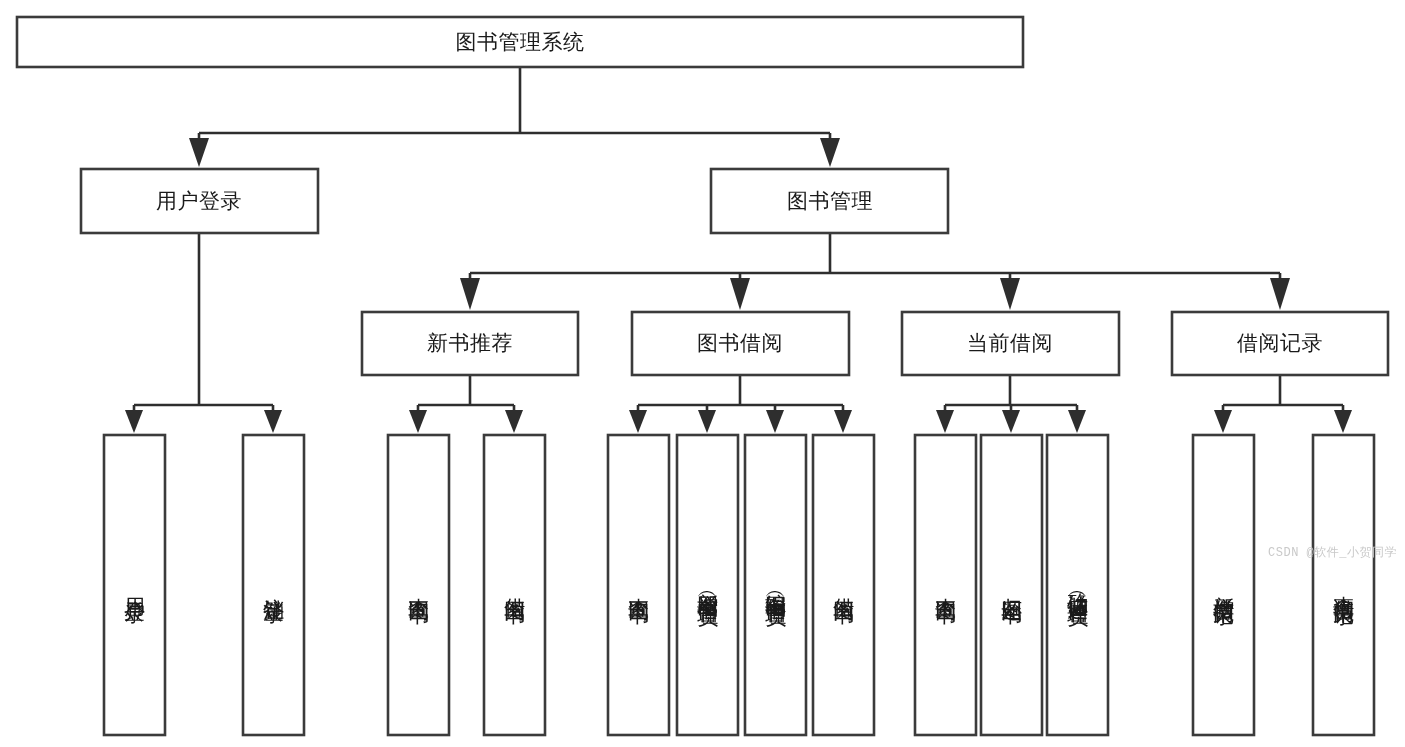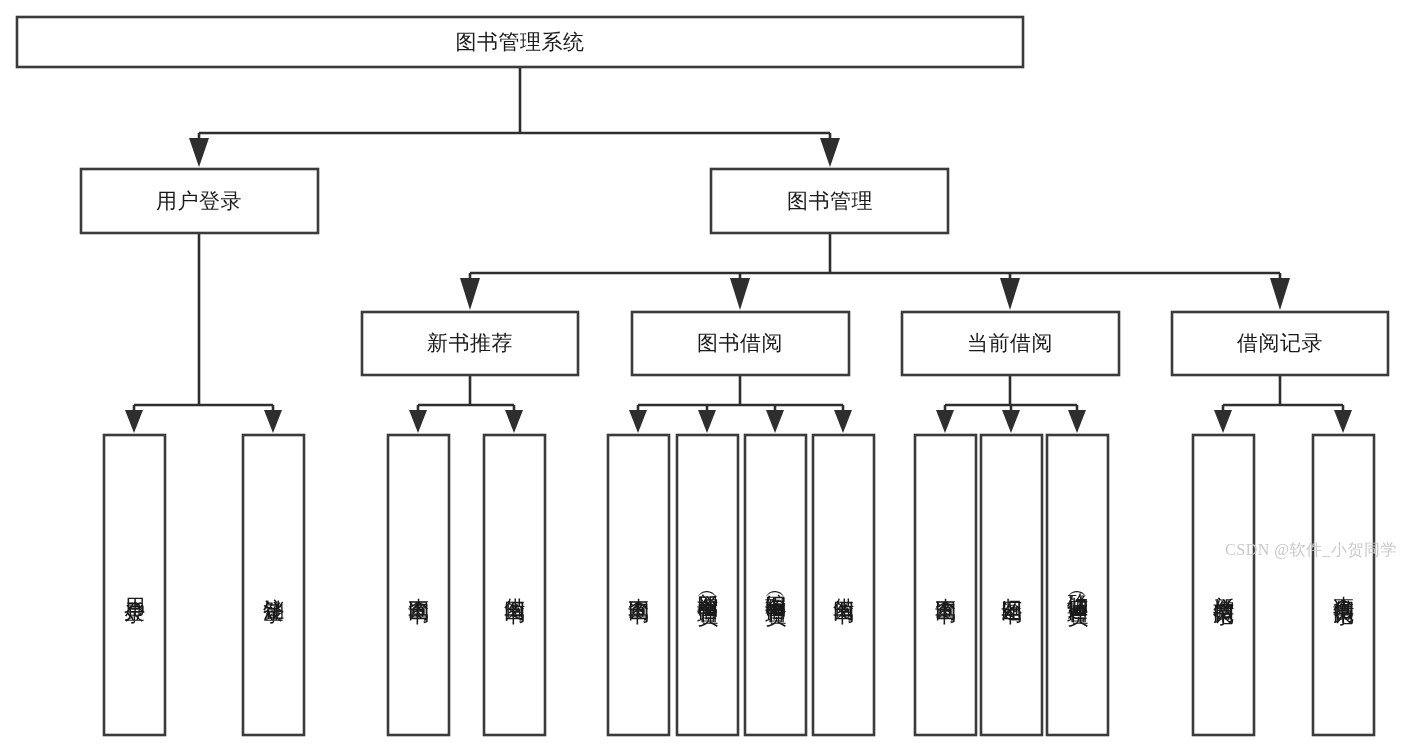--- a/index.html
+++ b/index.html
@@ -71,22 +71,22 @@
     white-space: nowrap;
     pointer-events: none;
     display: flex;
     align-items: center;
     justify-content: center;
   }
   .watermark {
     position: absolute;
     right: 8px;
     bottom: 4px;
-    font-family: Liberation Serif, serif;
-    font-size: 16px;
+    font-family: Liberation Mono, monospace;
+    font-size: 12px;
     color: #c9c9c9;
     letter-spacing: 0.5px;
     white-space: nowrap;
   }
 </style>
 </head>
 <body>
 
 <div id="diagram-root">
 

